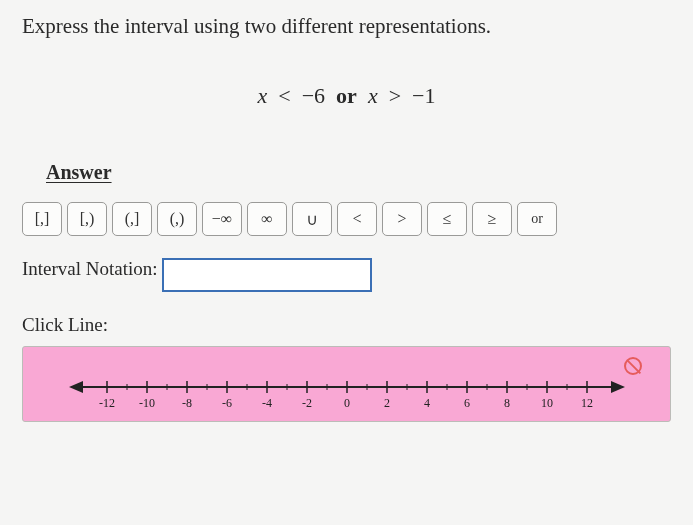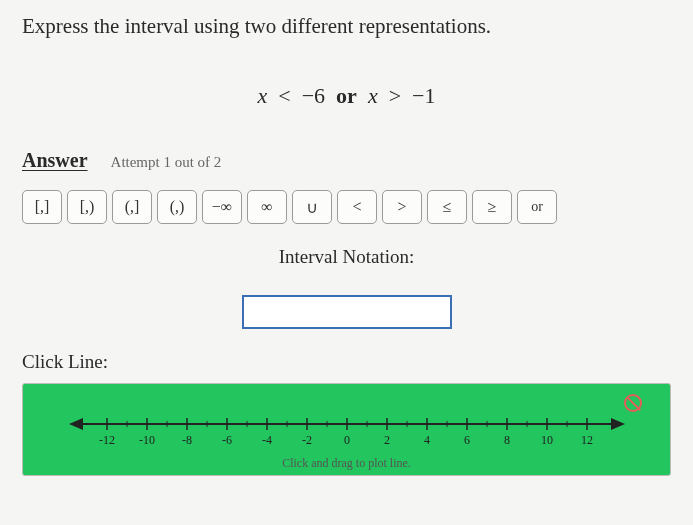--- a/index.html
+++ b/index.html
@@ -13,29 +13,30 @@
     overflow: hidden;
   }
   .question {
     font-size: 21px;
     font-weight: 500;
     margin-bottom: 44px;
   }
   .expression {
     font-size: 22px;
     text-align: center;
-    margin-bottom: 40px;
+    margin-bottom: 52px;
     font-family: 'Times New Roman', serif;
   }
   .expression .mi { font-style: italic; }
   .ans-row {
     display: flex;
     align-items: baseline;
-    gap: 23px;
+    gap: 4px;
     margin-bottom: 18px;
+    margin-left: 24px;
   }
   .ans-label {
     font-size: 20px;
     font-weight: 600;
     text-decoration: underline;
     text-decoration-thickness: 1px;
     text-underline-offset: 3px;
   }
   .attempt {
     font-size: 15px;
@@ -58,43 +59,42 @@
     justify-content: center;
     font-family: 'Times New Roman', serif;
     font-size: 16px;
     cursor: pointer;
     padding: 0 6px;
     color: #333;
   }
   .pal-btn.small { font-size: 14px; padding: 0 8px; }
   .field-row {
     display: flex;
-    align-items: center;
-    gap: 27px;
+    align-items: flex-start;
+    gap: 4px;
     margin-bottom: 22px;
-    flex-direction: column;
   }
   .field-label {
     font-size: 19px;
   }
   .inp {
     border: 2px solid #3a6fb5;
     background: #fff;
     width: 210px;
     height: 34px;
     padding: 4px 8px;
     font-size: 16px;
   }
   .nl-label {
     font-size: 19px;
     margin-bottom: 10px;
   }
   .nl-box {
     border: 1px solid #bcbcb8;
-    background: #22c55e;
+    background: #f9a8d4;
     border-radius: 3px;
     padding: 12px 20px 4px 20px;
     position: relative;
   }
   .no-cursor {
     position: absolute;
     right: 28px;
     top: 10px;
     width: 18px;
     height: 18px;
@@ -129,21 +129,20 @@
   &nbsp;<span>&lt;</span>&nbsp;
   <span>−6</span>
   &nbsp;<b>or</b>&nbsp;
   <span class="mi">x</span>
   &nbsp;<span>&gt;</span>&nbsp;
   <span>−1</span>
 </div>
 
 <div class="ans-row">
   <span class="ans-label">Answer</span>
-  <span class="attempt">Attempt 1 out of 2</span>
 </div>
 
 <div class="palette">
   <button class="pal-btn">[,]</button>
   <button class="pal-btn">[,)</button>
   <button class="pal-btn">(,]</button>
   <button class="pal-btn">(,)</button>
   <button class="pal-btn">−∞</button>
   <button class="pal-btn">∞</button>
   <button class="pal-btn">∪</button>
@@ -201,14 +200,13 @@
         <line x1="440" x2="440" y1="14" y2="26" stroke="#222" stroke-width="1.5"></line>
         <line x1="460" x2="460" y1="17" y2="23" stroke="#222" stroke-width="1"></line>
         <text x="440" y="40">8</text>
         <line x1="480" x2="480" y1="14" y2="26" stroke="#222" stroke-width="1.5"></line>
         <line x1="500" x2="500" y1="17" y2="23" stroke="#222" stroke-width="1"></line>
         <text x="480" y="40">10</text>
         <line x1="520" x2="520" y1="14" y2="26" stroke="#222" stroke-width="1.5"></line>
         <text x="520" y="40">12</text>
       </g>
   </svg>
-  <div class="hint">Click and drag to plot line.</div>
 </div>
 
 </body></html>

